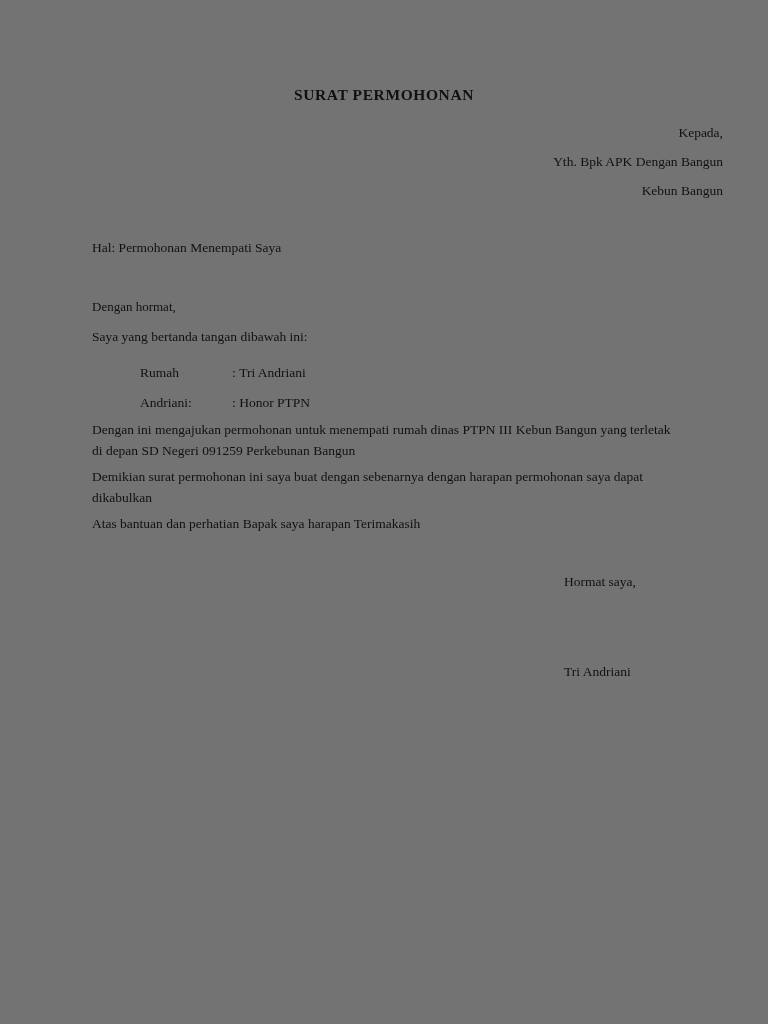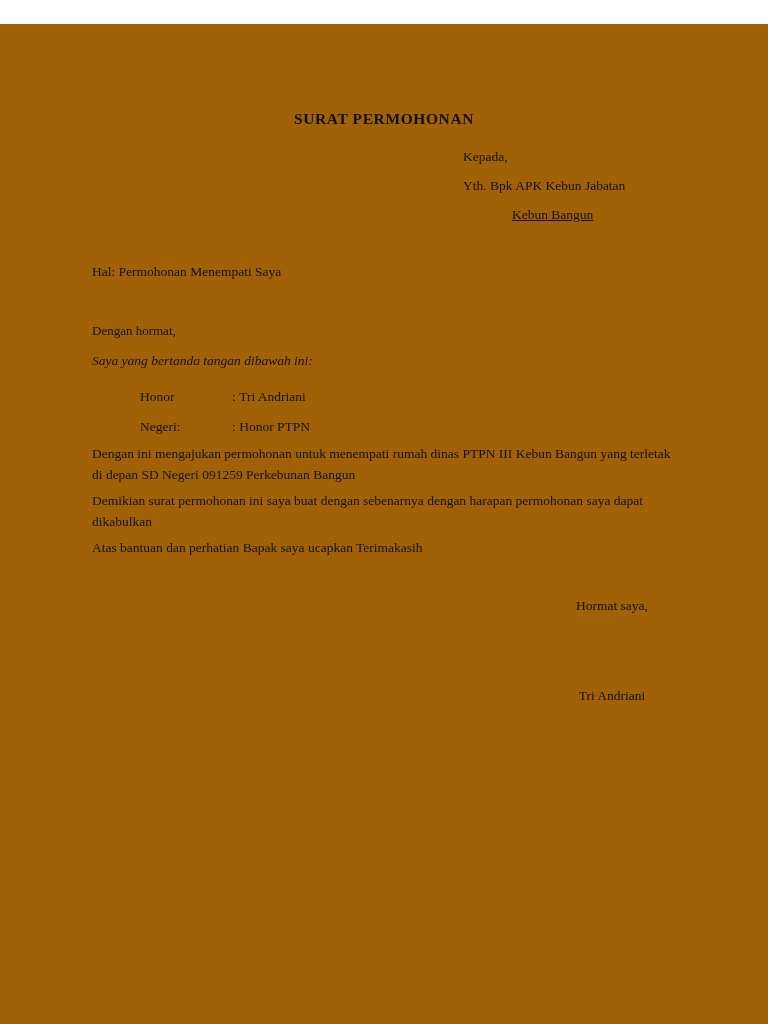--- a/index.html
+++ b/index.html
@@ -12,23 +12,22 @@
     height: 1024px;
     position: relative;
     font-family: "Liberation Serif", "DejaVu Serif", serif;
     color: #111111;
     -webkit-font-smoothing: antialiased;
   }
 
   .page {
     position: absolute;
     inset: 0;
-    background: #a16207;
+    background: #737373;
     overflow: hidden;
-    margin-top: 24px;
   }
 
   
   .doc-title {
     position: absolute;
     left: 92px;
     top: 86px;
     width: 584px;
     text-align: center;
     font-size: 15.5px;
@@ -38,22 +37,22 @@
   }
 
   .recipient-block {
     position: absolute;
     left: 463px;
     top: 118px;
     width: 260px;
     font-size: 13.5px;
     line-height: 29px;
   }
-  .recipient-line { white-space: nowrap; }
-  .recipient-line.indented { padding-left: 49px; text-decoration: underline; }
+  .recipient-line { white-space: nowrap; text-align: right; }
+  .recipient-line.indented { padding-left: 49px; }
 
   .subject-line {
     position: absolute;
     left: 92px;
     top: 239px;
     font-size: 13.5px;
     line-height: 18px;
     white-space: nowrap;
   }
 
@@ -64,21 +63,20 @@
     font-size: 13px;
     line-height: 18px;
   }
 
   .intro-line {
     position: absolute;
     left: 92px;
     top: 328px;
     font-size: 13.5px;
     line-height: 18px;
-    font-style: italic;
   }
 
   .identity-block {
     position: absolute;
     left: 140px;
     top: 358px;
     font-size: 13.5px;
   }
   .identity-row {
     display: flex;
@@ -95,65 +93,64 @@
     font-size: 13.5px;
     line-height: 21px;
     text-align: left;
   }
   .para-request { top: 419px; }
   .para-closing { top: 466px; }
   .para-thanks  { top: 513px; }
 
   .signature-block {
     position: absolute;
-    left: 576px;
+    left: 564px;
     top: 573px;
     font-size: 13.5px;
     line-height: 18px;
-    text-align: center;
   }
   .sign-space { height: 72px; }
   .sign-name { white-space: nowrap; }
   .sign-closing { white-space: nowrap; }
 </style>
 </head>
 <body>
 
 <div class="page">
 
   <div class="doc-title">SURAT PERMOHONAN</div>
 
   <div class="recipient-block">
     <div class="recipient-line">Kepada,</div>
-    <div class="recipient-line">Yth. Bpk APK Kebun Jabatan</div>
+    <div class="recipient-line">Yth. Bpk APK Dengan Bangun</div>
     <div class="recipient-line indented">Kebun Bangun</div>
   </div>
 
   <div class="subject-line">Hal: Permohonan Menempati Saya</div>
 
   <div class="salutation">Dengan hormat,</div>
 
   <div class="intro-line">Saya yang bertanda tangan dibawah ini:</div>
 
   <div class="identity-block">
     <div class="identity-row">
-      <span class="identity-label">Honor</span>
+      <span class="identity-label">Rumah</span>
       <span class="identity-value"><span>:</span>&nbsp;<span>Tri Andriani</span></span>
     </div>
     <div class="identity-row">
-      <span class="identity-label">Negeri:</span>
+      <span class="identity-label">Andriani:</span>
       <span class="identity-value"><span>:</span>&nbsp;<span>Honor PTPN</span></span>
     </div>
   </div>
 
   <div class="body-paragraph para-request">Dengan ini mengajukan permohonan untuk menempati rumah dinas PTPN III Kebun Bangun yang terletak di depan SD Negeri 091259 Perkebunan Bangun</div>
 
   <div class="body-paragraph para-closing">Demikian surat permohonan ini saya buat dengan sebenarnya dengan harapan permohonan saya dapat dikabulkan</div>
 
-  <div class="body-paragraph para-thanks">Atas bantuan dan perhatian Bapak saya ucapkan Terimakasih</div>
+  <div class="body-paragraph para-thanks">Atas bantuan dan perhatian Bapak saya harapan Terimakasih</div>
 
   <div class="signature-block">
     <div class="sign-closing">Hormat saya,</div>
     <div class="sign-space"></div>
     <div class="sign-name">Tri Andriani</div>
   </div>
 
 </div>
 
 </body></html>

